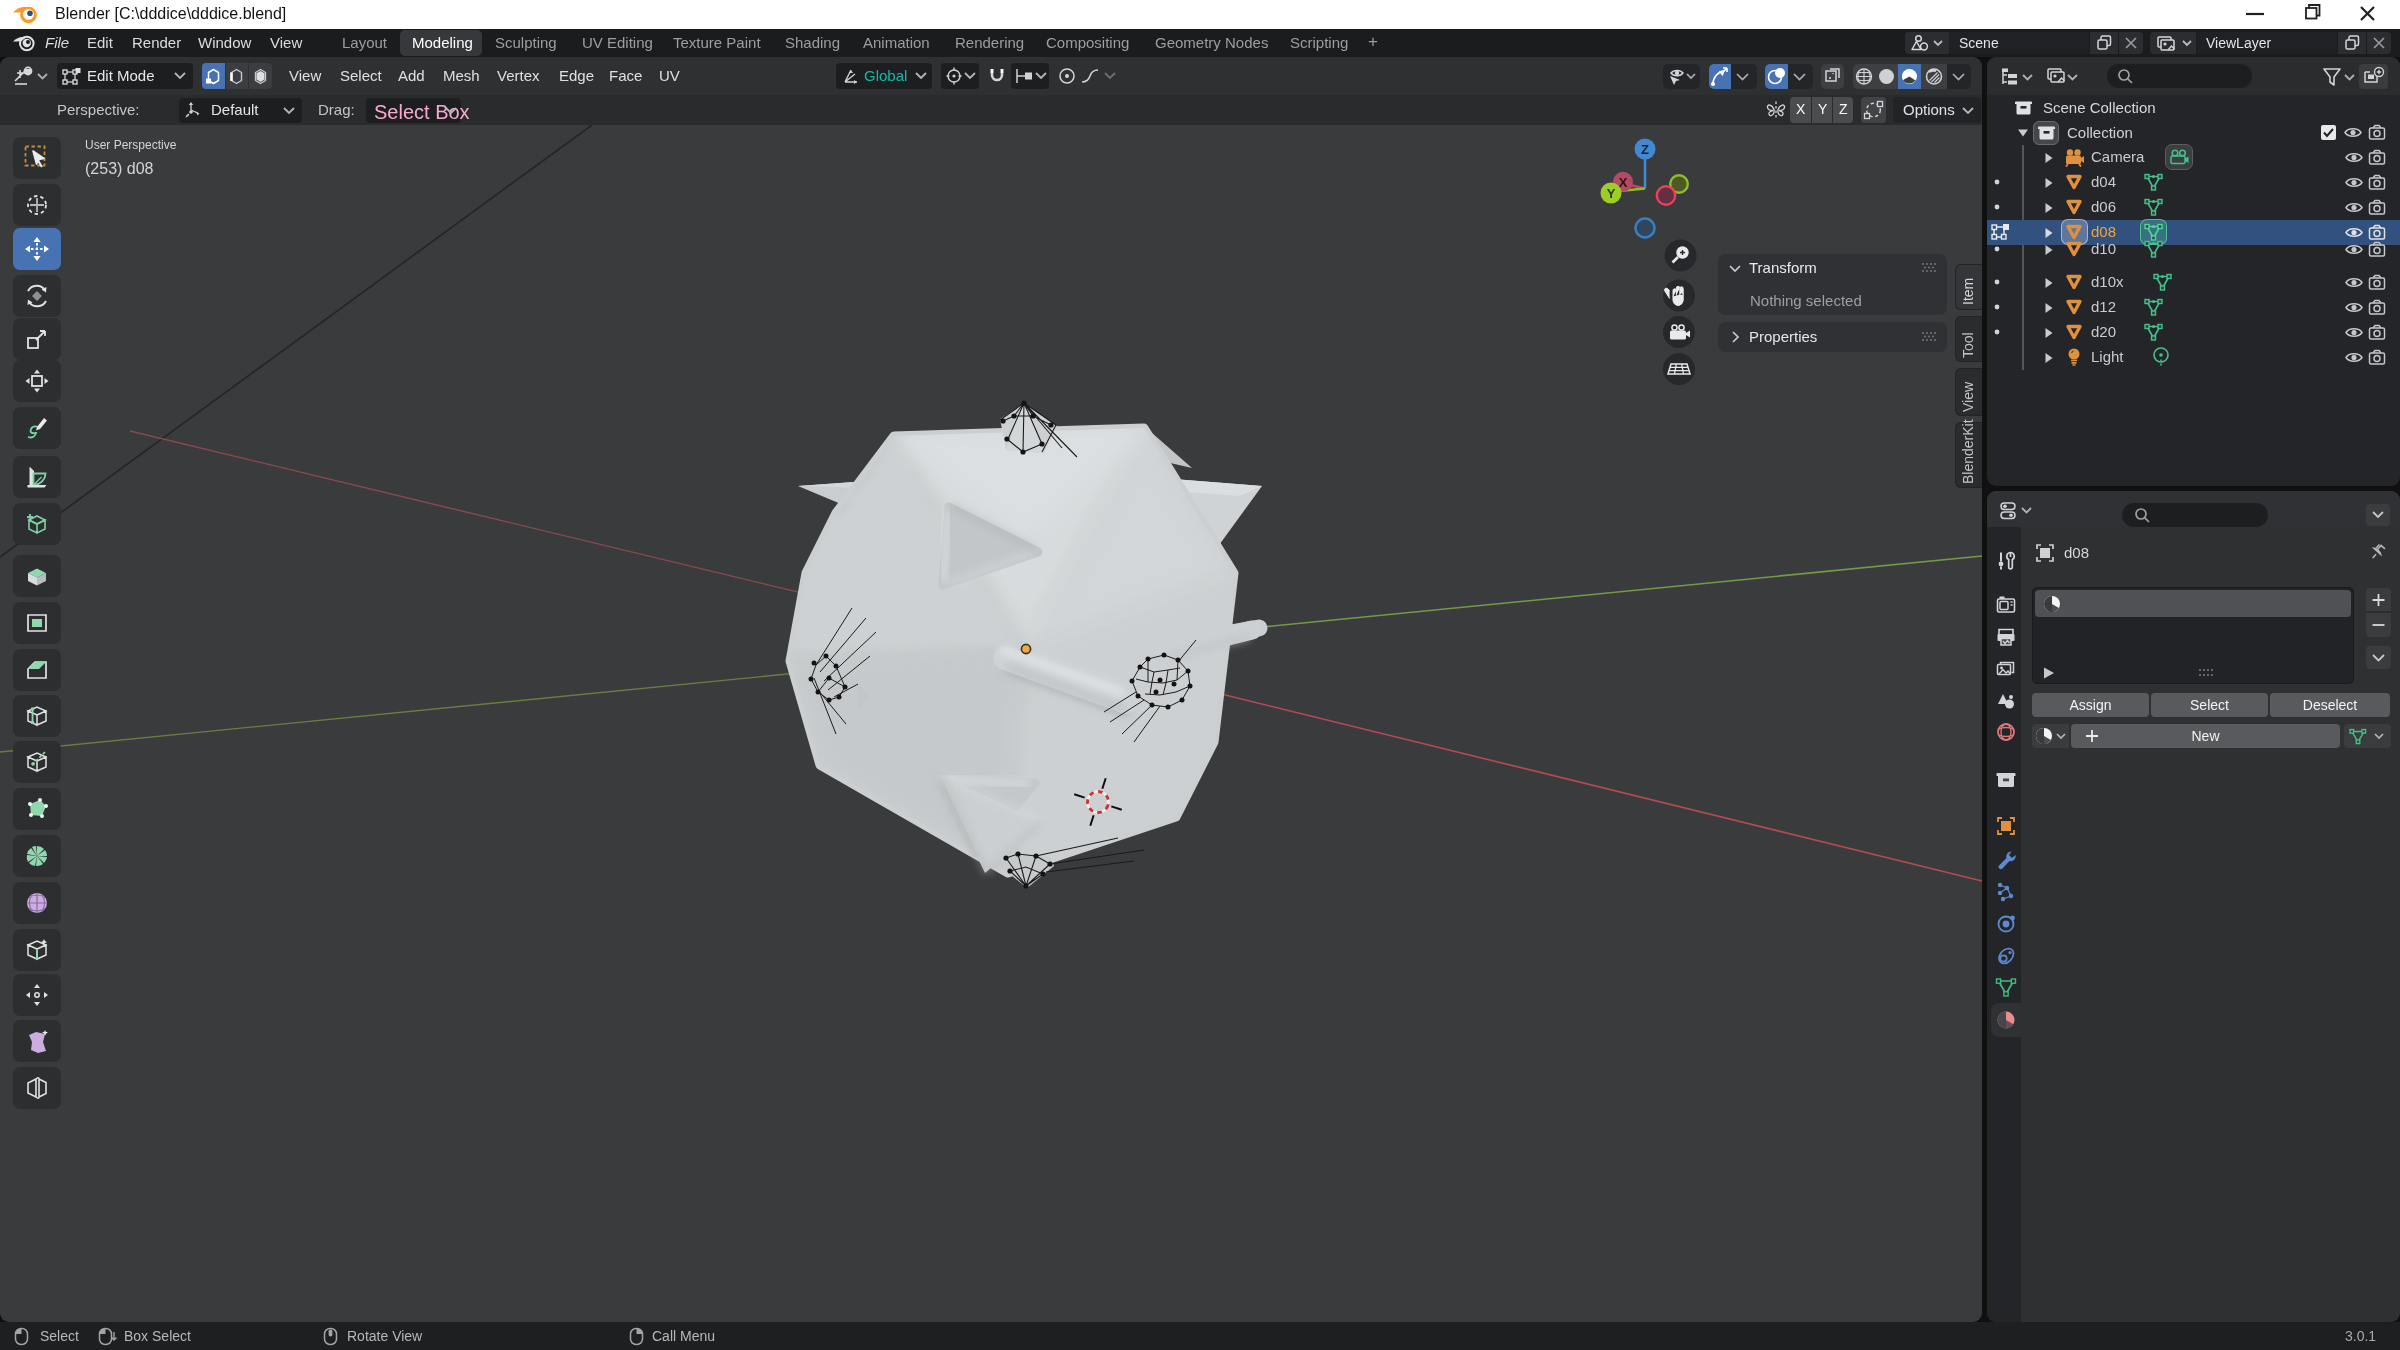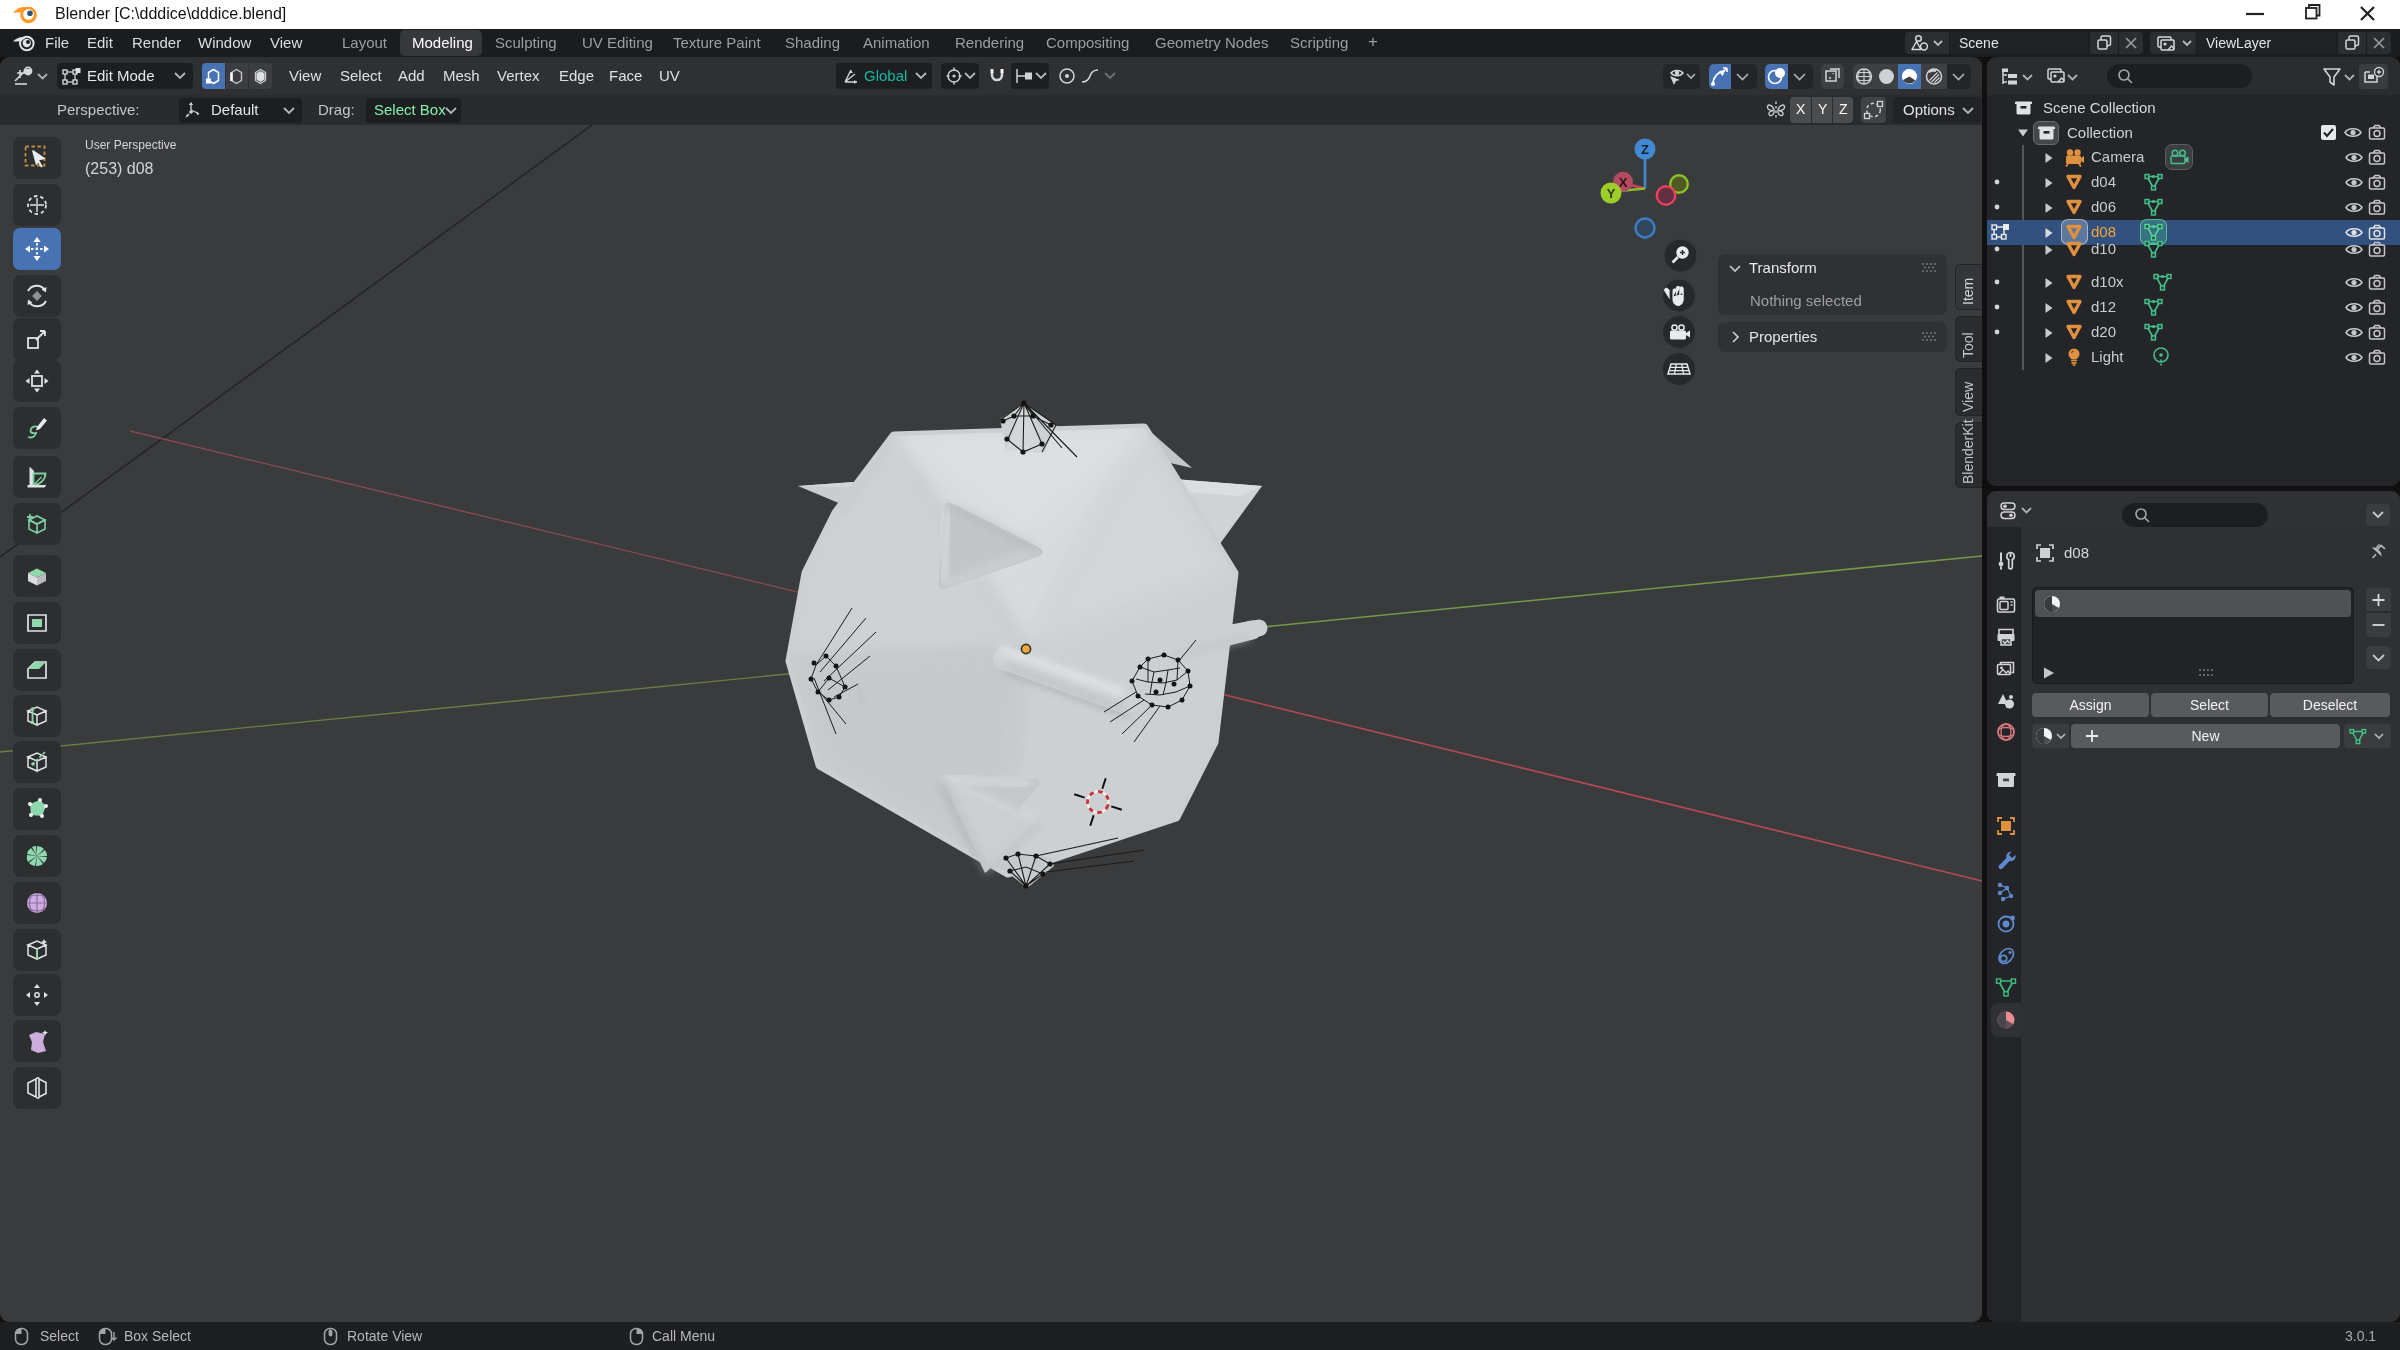--- a/index.html
+++ b/index.html
@@ -43,21 +43,21 @@
       <path d="M121 7 L134 20 M134 7 L121 20" stroke="#202020" stroke-width="2.2" fill="none"></path>
     </svg>
   </div>
   <div class="abs menubar" id="menubar">
     <svg class="abs" style="left:12px;top:5px" width="26" height="19" viewBox="0 0 26 19">
       <path d="M1,7.5 Q7,1.5 14,3.5 L9.5,7 Q4.5,7.5 1,7.5 Z" fill="#dfe1e4"></path>
       <circle cx="14.8" cy="9.5" r="6.8" fill="none" stroke="#dfe1e4" stroke-width="2"></circle>
       <circle cx="14.8" cy="9" r="4.2" fill="#dfe1e4"></circle>
       <circle cx="16" cy="8" r="2" fill="#1b1c1e"></circle>
     </svg>
-    <div class="t" style="left:45px;top:5px;font-size:15px;color:#dadde0;">File</div>
+    <div class="t" style="left:45px;top:5px;font-size:15px;color:#dadde0;font-style:italic;">File</div>
     <div class="t" style="left:87px;top:5px;font-size:15px;color:#dadde0;">Edit</div>
     <div class="t" style="left:132px;top:5px;font-size:15px;color:#dadde0;">Render</div>
     <div class="t" style="left:198px;top:5px;font-size:15px;color:#dadde0;">Window</div>
     <div class="t" style="left:270px;top:5px;font-size:15px;color:#dadde0;">View</div>
     <div class="t" style="left:342px;top:5px;font-size:15px;color:#9b9ea3;">Layout</div>
     <div class="abs" style="left:400px;top:1px;width:82px;height:26px;background:#36383b;border-radius:5px;"></div>
     <div class="t" style="left:412px;top:5px;font-size:15px;color:#ffffff;">Modeling</div>
     <div class="t" style="left:495px;top:5px;font-size:15px;color:#9b9ea3;">Sculpting</div>
     <div class="t" style="left:582px;top:5px;font-size:15px;color:#9b9ea3;">UV Editing</div>
     <div class="t" style="left:673px;top:5px;font-size:15px;color:#9b9ea3;">Texture Paint</div>
@@ -288,21 +288,21 @@
       <path d="M7,2 l-2.2,3 h4.4 Z" fill="#cfd1d4"></path>
       <path d="M15.5,13.8 l-3 -2.4 l0.6,3.8 Z" fill="#cfd1d4"></path>
       <path d="M5,14 l-2.5,2.5 M3.5,14.5 l-1,2 l2,-1" stroke="#cfd1d4" stroke-width="1.1" fill="none"></path>
     </svg>
     <div class="t" style="left:211px;top:6px;font-size:15px;color:#e2e4e6;">Default</div>
     <svg class="abs" style="left:281px;top:11px" width="16" height="10" viewBox="0 0 16 10">
       <path d="M3 2 l5 5 l5 -5" stroke="#b4b6b9" stroke-width="1.8" fill="none"></path>
     </svg>
     <div class="t" style="left:318px;top:6px;font-size:15px;color:#c3c5c8;">Drag:</div>
     <div class="abs" style="left:366px;top:3px;width:95px;height:25px;background:#1d1e20;border-radius:4px;"></div>
-    <div class="t" style="left:374px;top:6px;font-size:15px;color:#86efac;">Select Box</div>
+    <div class="t" style="left:374px;top:6px;font-size:20px;color:#f9a8d4;">Select Box</div>
     <svg class="abs" style="left:443px;top:11px" width="16" height="10" viewBox="0 0 16 10">
       <path d="M3 2 l5 5 l5 -5" stroke="#b4b6b9" stroke-width="1.8" fill="none"></path>
     </svg>
 
     <svg class="abs" style="left:1765px;top:5px" width="22" height="20" viewBox="0 0 22 20">
       <path d="M11,1.5 v17" stroke="#d2d4d7" stroke-width="1.3" stroke-dasharray="2.5 2"></path>
       <path d="M9,9.5 C7,4.5 2,3.5 2.5,7.5 C3,10.5 6,10.5 8,10.5 C6,11 3.5,11.5 4,14 C4.8,17 8,15.5 9,12.5 Z" fill="none" stroke="#d2d4d7" stroke-width="1.3"></path>
       <path d="M13,9.5 C15,4.5 20,3.5 19.5,7.5 C19,10.5 16,10.5 14,10.5 C16,11 18.5,11.5 18,14 C17.2,17 14,15.5 13,12.5 Z" fill="none" stroke="#d2d4d7" stroke-width="1.3"></path>
     </svg>
     <div class="abs" style="left:1790px;top:2px;width:21px;height:26px;background:#4b4c4e;border-radius:4px 0 0 4px;">

